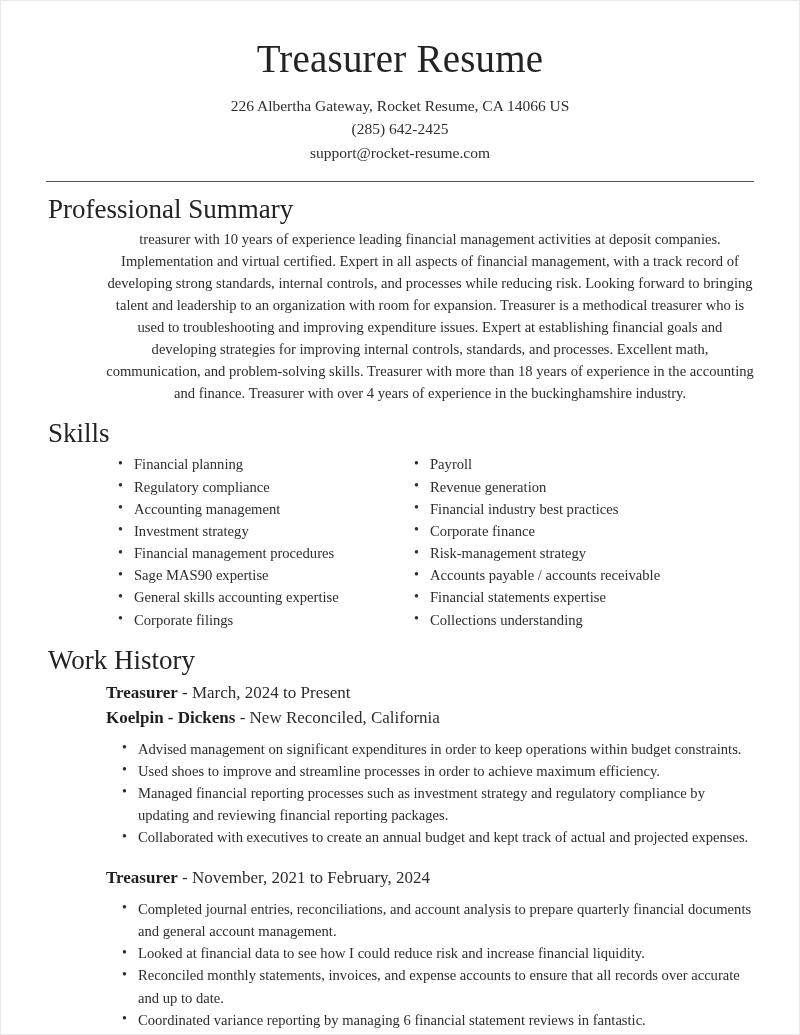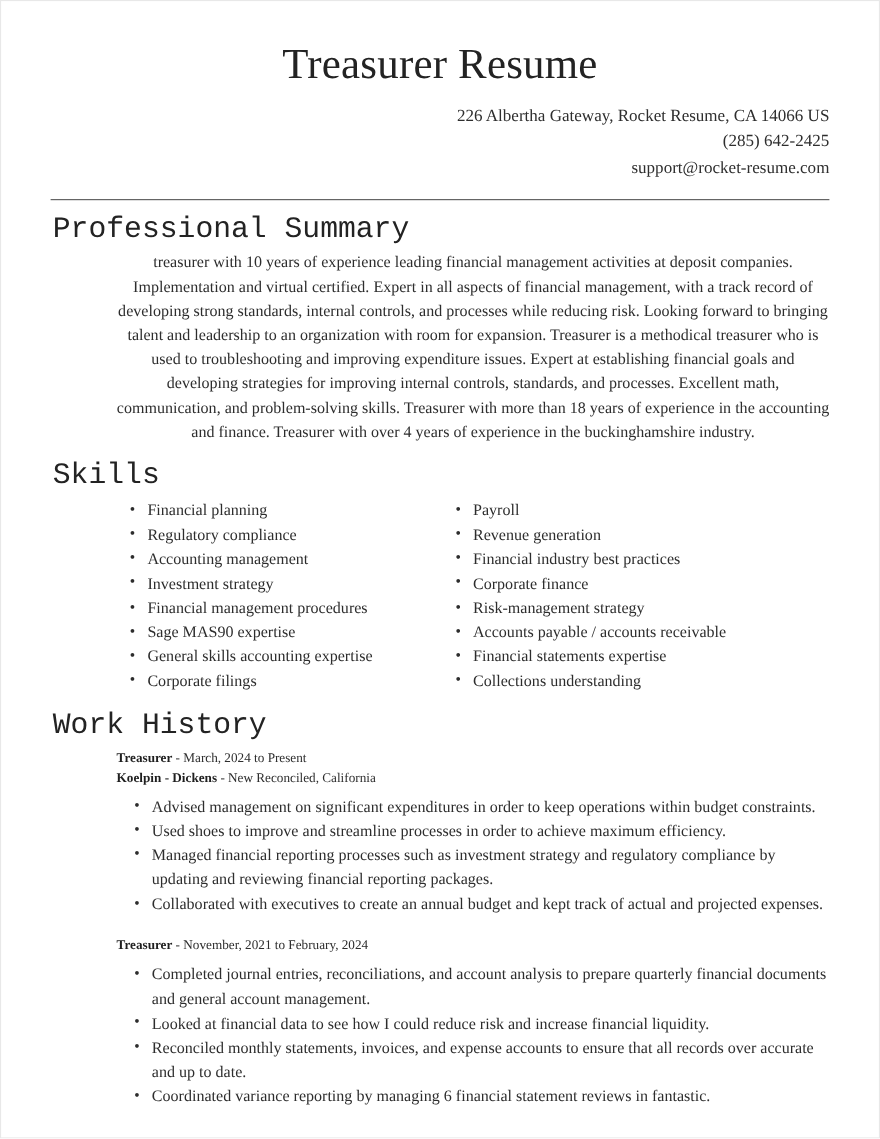--- a/index.html
+++ b/index.html
@@ -35,34 +35,33 @@
     line-height: 1.15;
   }
   .contact-block {
     text-align: center;
     margin-top: 12px;
   }
   .contact-line {
     font-size: 15.5px;
     line-height: 1.52;
     color: #2e2e2e;
-    text-align: right;
   }
   .rule {
     height: 0;
     border-top: 1.6px solid #555555;
     margin: 17px 0 0 0;
   }
 
   
   .section {
     margin-top: 12px;
   }
   .section-title {
-    font-family: Liberation Mono, monospace;
+    font-family: Liberation Serif, serif;
     font-size: 27px;
     font-weight: 400;
     color: #232323;
     line-height: 1.18;
     margin: 0 0 3px 2px;
   }
   .section-body {
     padding-left: 60px;
   }
 
@@ -106,21 +105,21 @@
     font-size: 14px;
     color: #2d2d2d;
   }
 
   
   .job {
     margin-top: 0;
   }
   .job + .job { margin-top: 17px; }
   .job-line {
-    font-size: 12px;
+    font-size: 17px;
     line-height: 1.50;
     color: #2d2d2d;
   }
   .job-line .strong {
     font-weight: 700;
     color: #1f1f1f;
   }
   .job ul.bullets {
     margin-top: 7px;
     padding-left: 14px;

